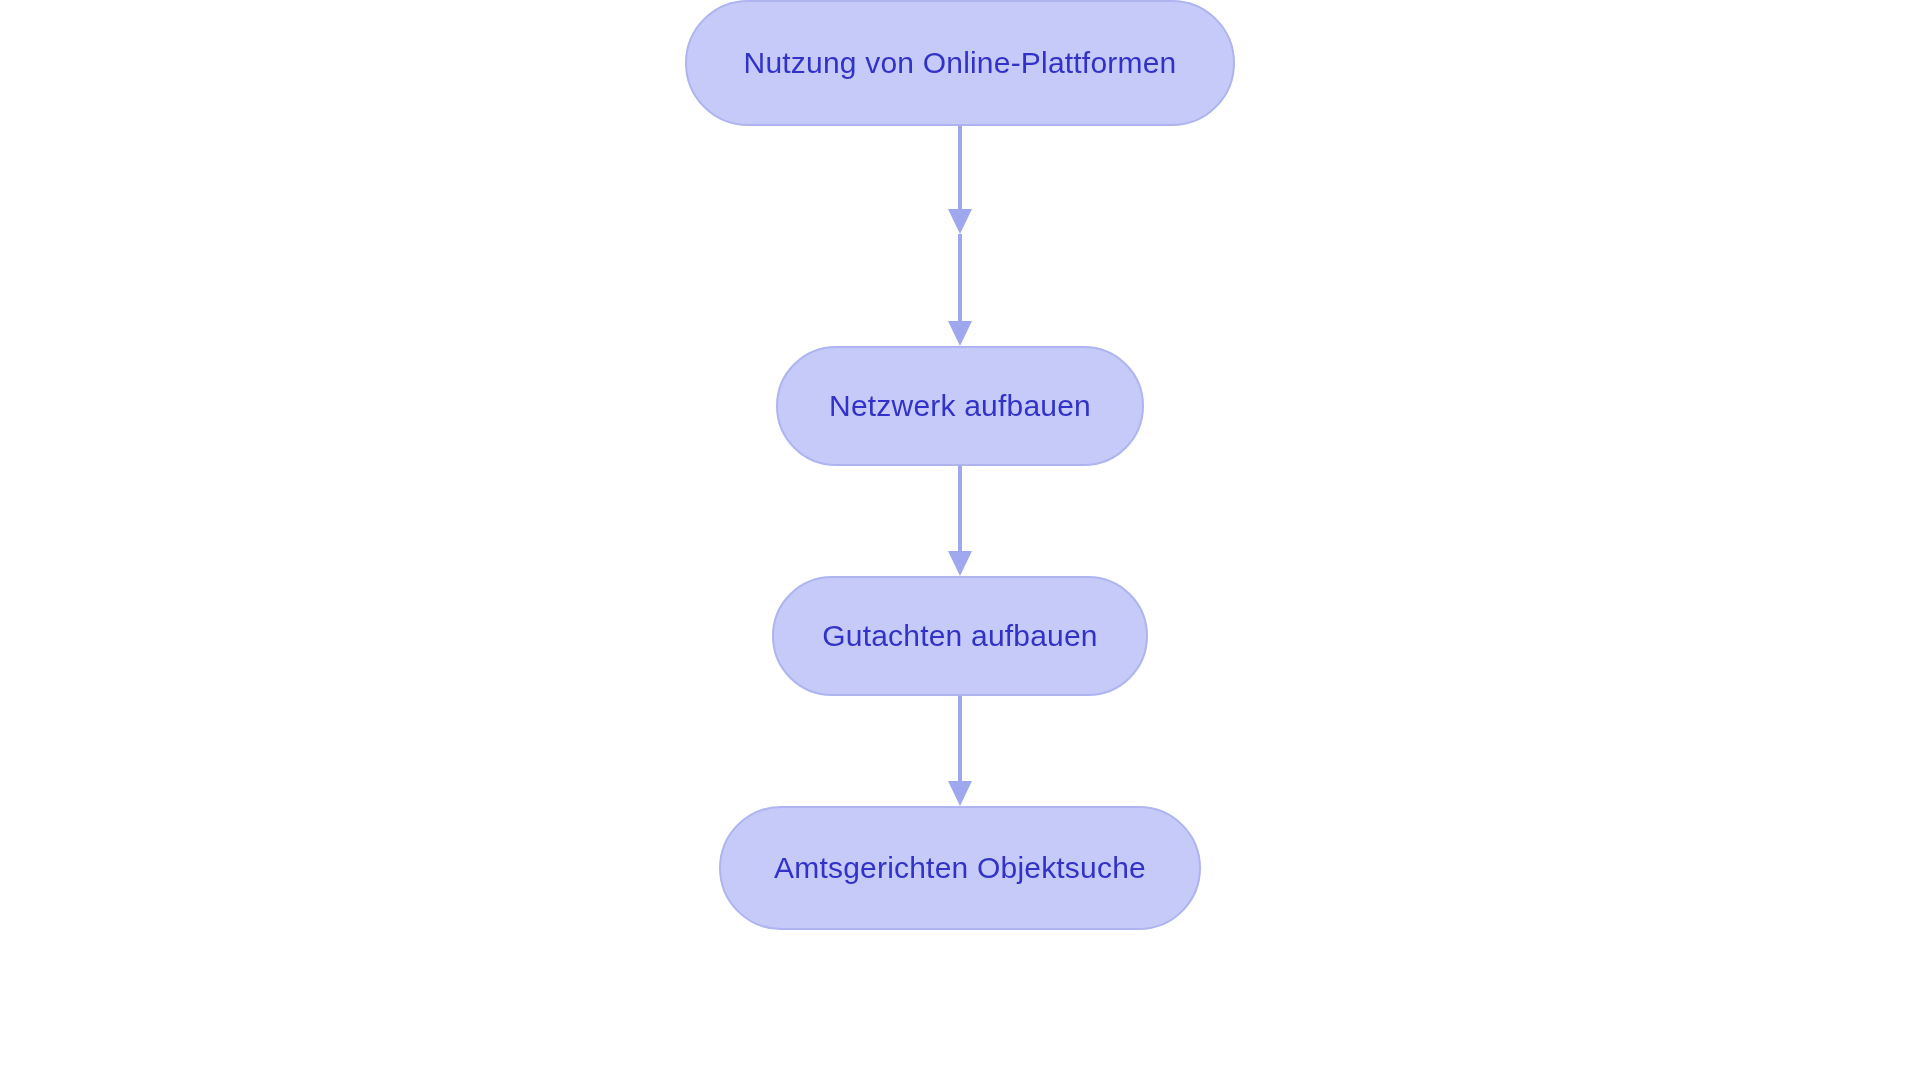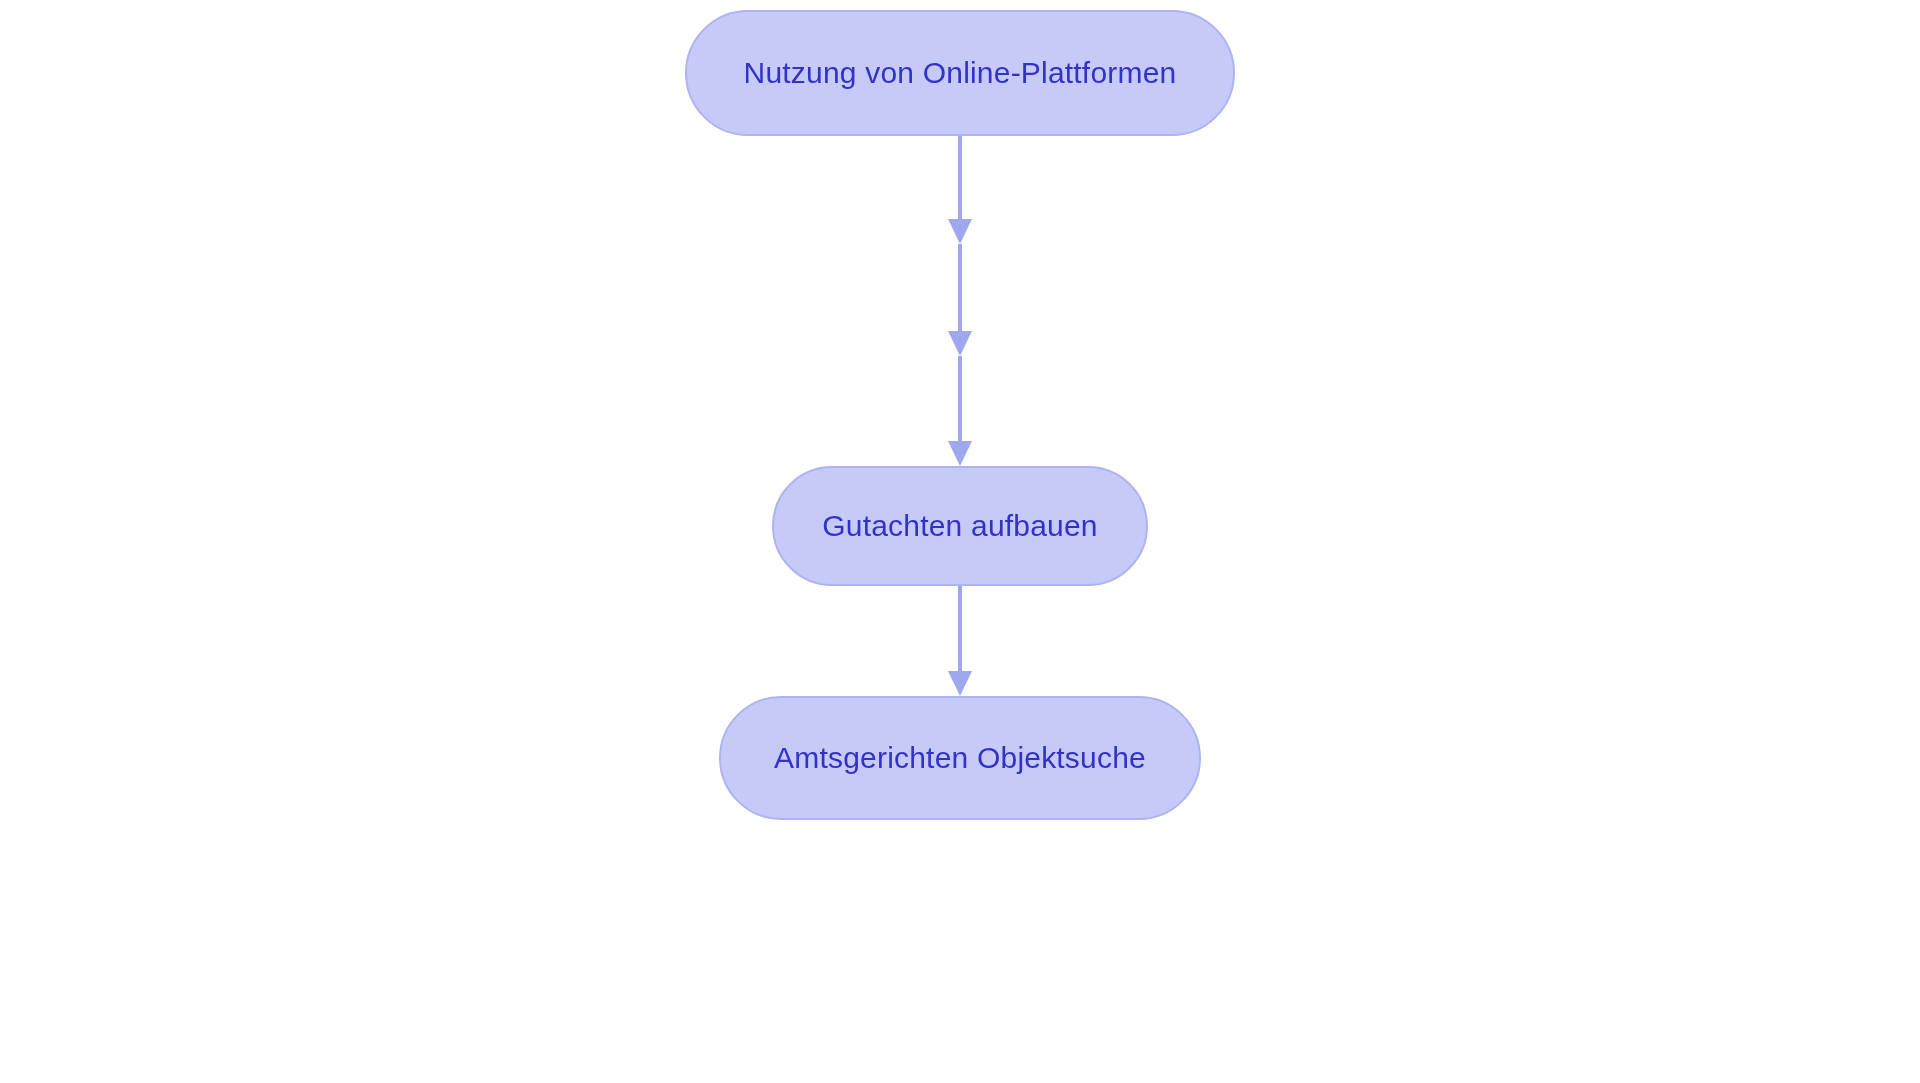--- a/index.html
+++ b/index.html
@@ -47,21 +47,21 @@
     letter-spacing: 0.2px;
     white-space: nowrap;
     user-select: none;
   }
 
   .node-label {
     color: #3232c8;
     line-height: 1;
   }
 
-  .node-1 { width: 550px; height: 126px; margin-top: 10px; }
+  .node-1 { width: 550px; height: 126px; margin-top: 0; }
   .node-2 { width: 470px; height: 122px; }
   .node-3 { width: 368px; height: 120px; }
   .node-4 { width: 376px; height: 120px; }
   .node-5 { width: 482px; height: 124px; }
 
   
   .edge {
     position: relative;
     width: 26px;
     display: flex;
@@ -102,20 +102,23 @@
       <div class="edge-line"></div>
       <div class="edge-arrow"></div>
     </div>
 
 
     <div class="edge edge-2">
       <div class="edge-line"></div>
       <div class="edge-arrow"></div>
     </div>
 
+    <div class="node node-3">
+      <span class="node-label">Netzwerk aufbauen</span>
+    </div>
 
     <div class="edge edge-3">
       <div class="edge-line"></div>
       <div class="edge-arrow"></div>
     </div>
 
     <div class="node node-4">
       <span class="node-label">Gutachten aufbauen</span>
     </div>
 

